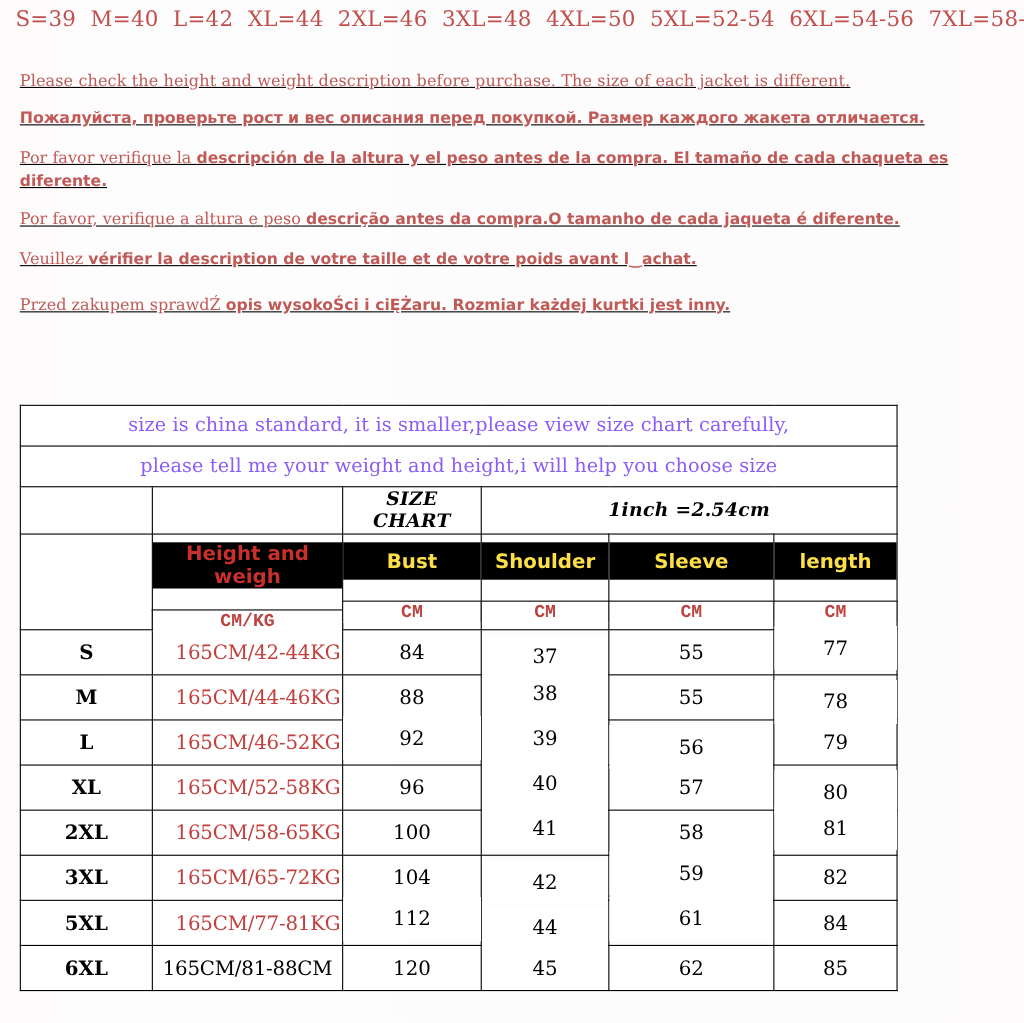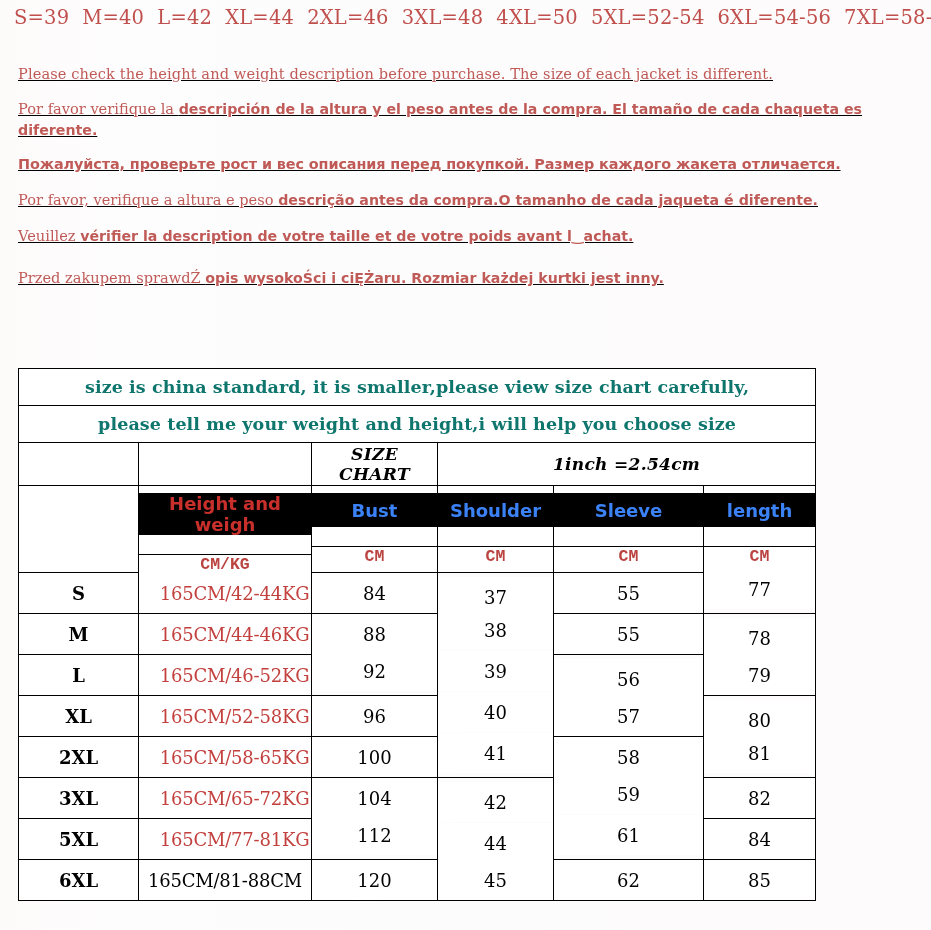--- a/index.html
+++ b/index.html
@@ -89,22 +89,22 @@
     border: 1px solid #000;
     text-align: center;
     vertical-align: middle;
     background: #fff;
     font-family: "DejaVu Serif", serif;
   }
 
   .banner {
     height: 34px;
     font-size: 17.5px;
-    font-weight: bold;
-    color: #0f766e;
+    font-weight: normal;
+    color: #8b5cf6;
     letter-spacing: 0.1px;
     margin-left: 12px;
   }
   .meta-row td { height: 36px; }
   .meta-label {
     font-size: 17px;
     font-weight: bold;
     letter-spacing: 0.3px;
     font-style: italic;
   }
@@ -133,21 +133,21 @@
     flex-direction: column;
     height: 72px;
     gap: 19px;
   }
   .hdr-top {
     flex: 0 0 34px;
     display: flex;
     align-items: center;
     justify-content: center;
     background: #000;
-    color: #3b82f6;
+    color: #fde047;
     font-family: "DejaVu Sans", sans-serif;
     font-weight: bold;
     font-size: 18px;
   }
   .hdr-top.red { color: #c9302c; }
   .hdr-sub {
     flex: 1 1 auto;
     display: flex;
     align-items: center;
     justify-content: center;
@@ -189,23 +189,23 @@
 <div class="page">
 
   <div class="size-line">
     <span>S=39</span><span>M=40</span><span>L=42</span><span>XL=44</span><span>2XL=46</span><span>3XL=48</span><span>4XL=50</span><span>5XL=52-54</span><span>6XL=54-56</span><span>7XL=58-60</span>
   </div>
 
   <div class="notices">
 
     <div class="notice serif">Please check the height and weight description before purchase. The size of each jacket is different.</div>
 
+    <div class="notice sans">Пожалуйста, проверьте рост и вес описания перед покупкой. Размер каждого жакета отличается.</div>
+
     <div class="notice mix"><span>Por favor verifique la </span><b>descripción de la altura y el peso antes de la compra. El tamaño de cada chaqueta es diferente.</b></div>
-
-    <div class="notice sans">Пожалуйста, проверьте рост и вес описания перед покупкой. Размер каждого жакета отличается.</div>
 
     <div class="notice mix"><span>Por favor, verifique a altura e peso </span><b>descrição antes da compra.O tamanho de cada jaqueta é diferente.</b></div>
 
     <div class="notice mix fr"><span>Veuillez </span><b>vérifier la description de votre taille et de votre poids avant l‿achat.</b></div>
 
     <div class="notice mix pl"><span>Przed zakupem sprawdŹ </span><b>opis wysokoŚci i ciĘŻaru. Rozmiar każdej kurtki jest inny.</b></div>
 
   </div>
 
   <div class="chart-wrap">

